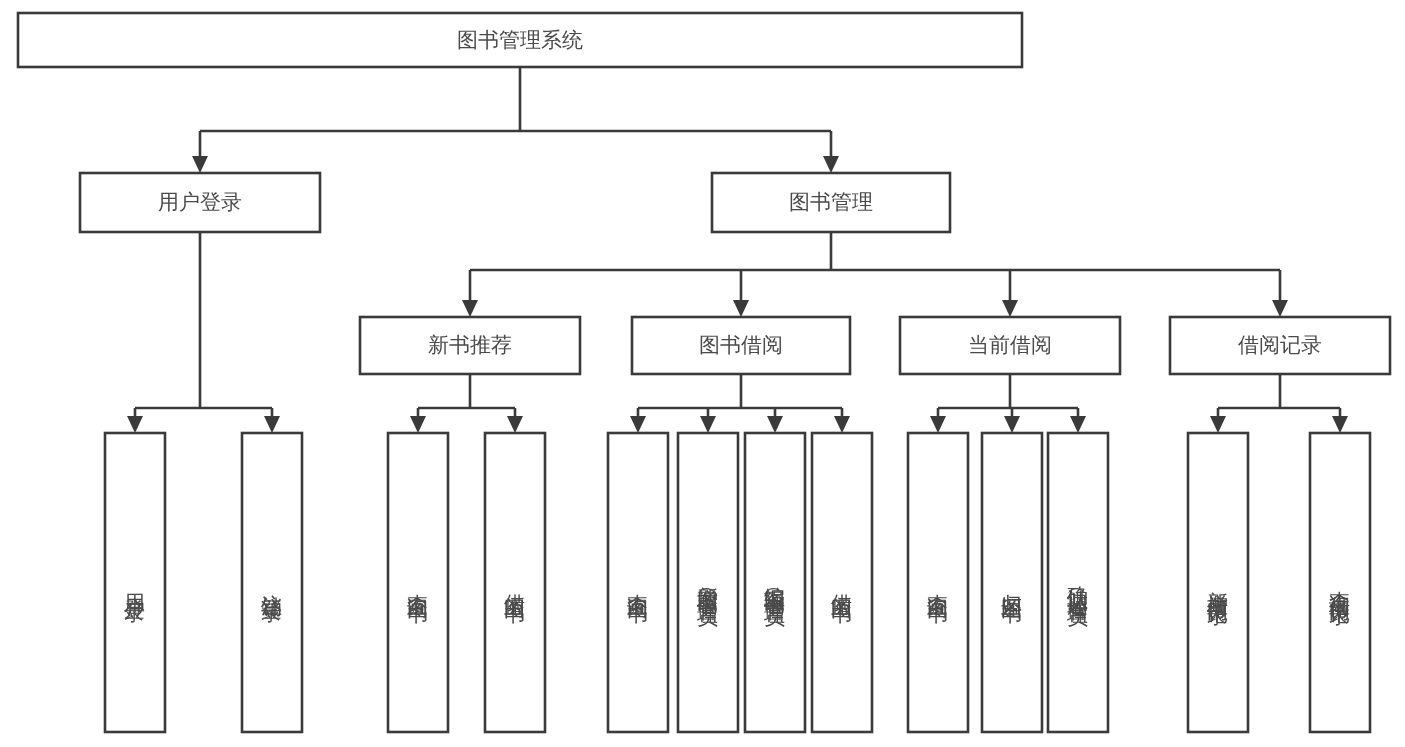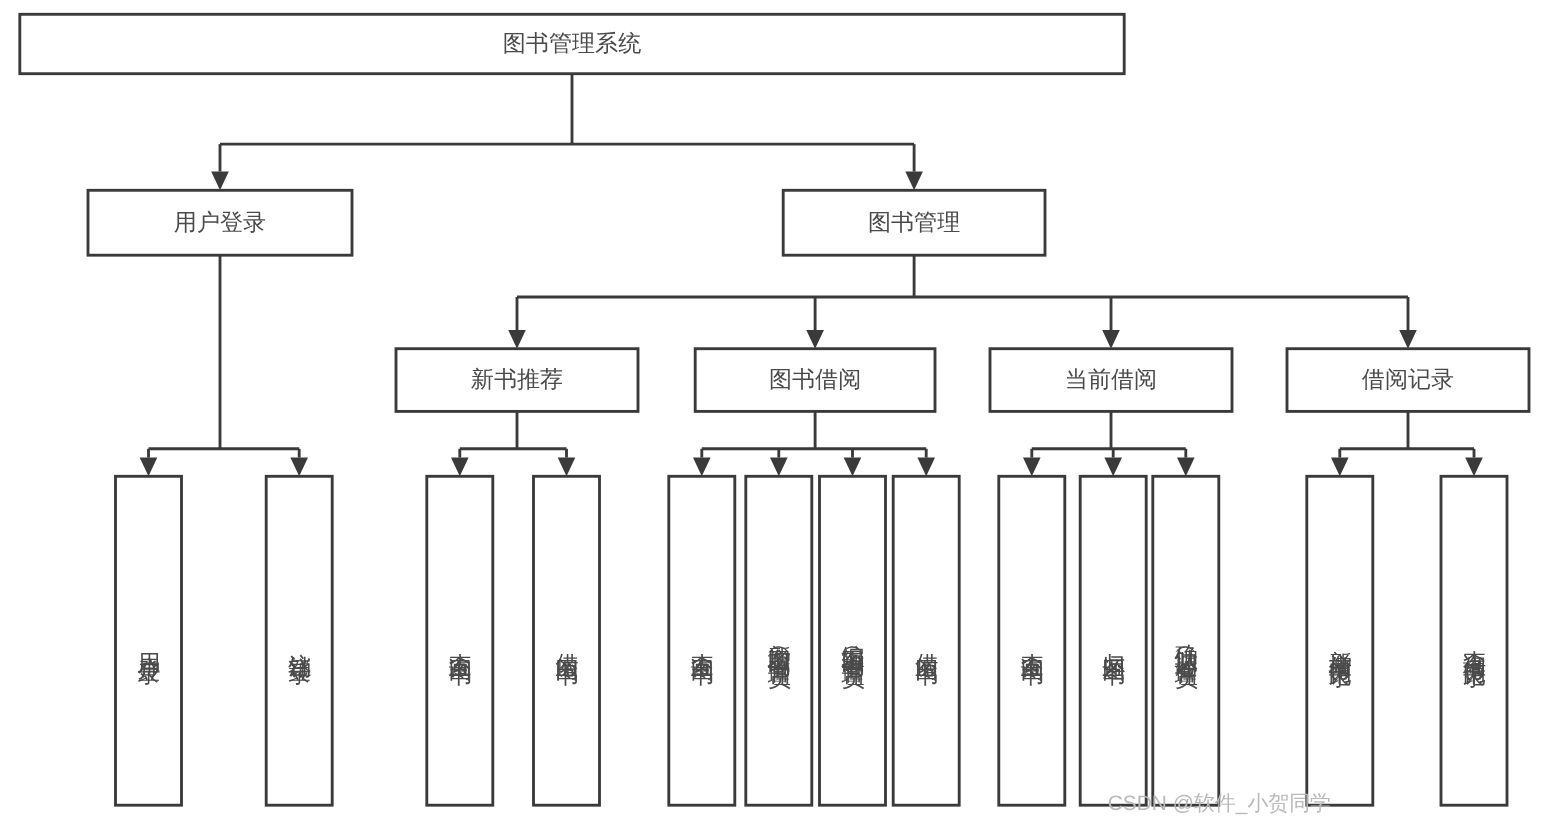--- a/index.html
+++ b/index.html
@@ -209,14 +209,13 @@
         <span class="vert-label">确认归还（管理员）</span>
       </div>
       <div class="vert-label-wrap" style="left: 1188px; top: 433px; width: 60px; height: 299px;">
         <span class="vert-label">新增借阅记录</span>
       </div>
       <div class="vert-label-wrap" style="left: 1310px; top: 433px; width: 60px; height: 299px;">
         <span class="vert-label">查询借阅记录</span>
       </div>
     </div>
 
-  <div class="watermark">CSDN @软件_小贺同学</div>
 </div>
 
 </body></html>

